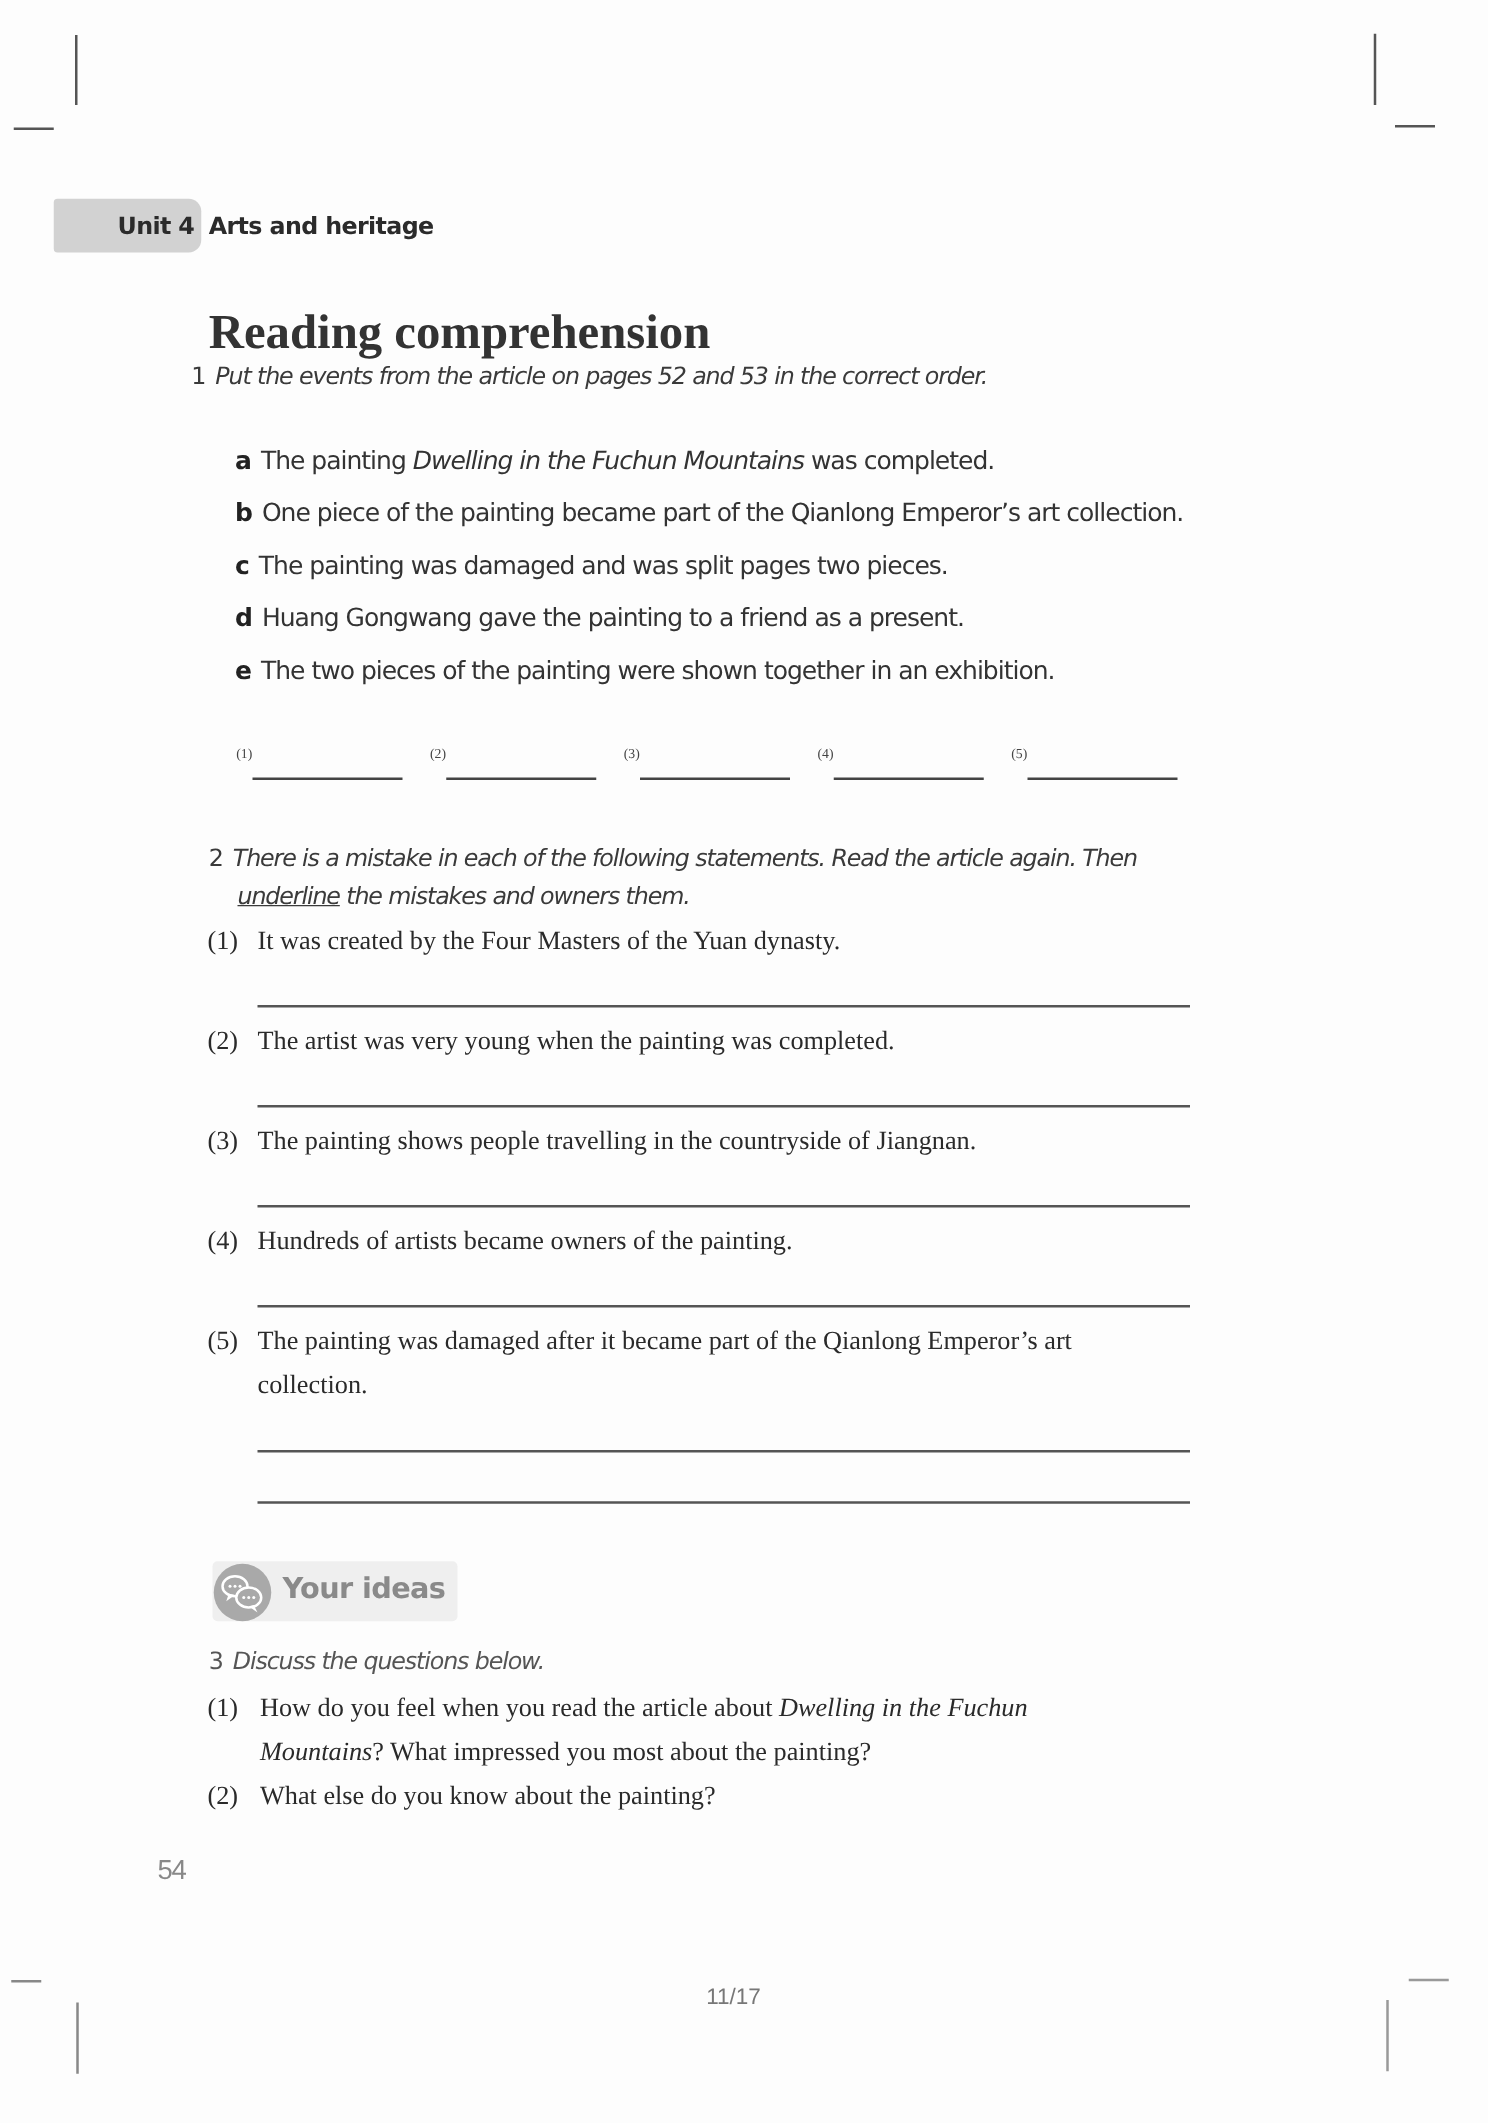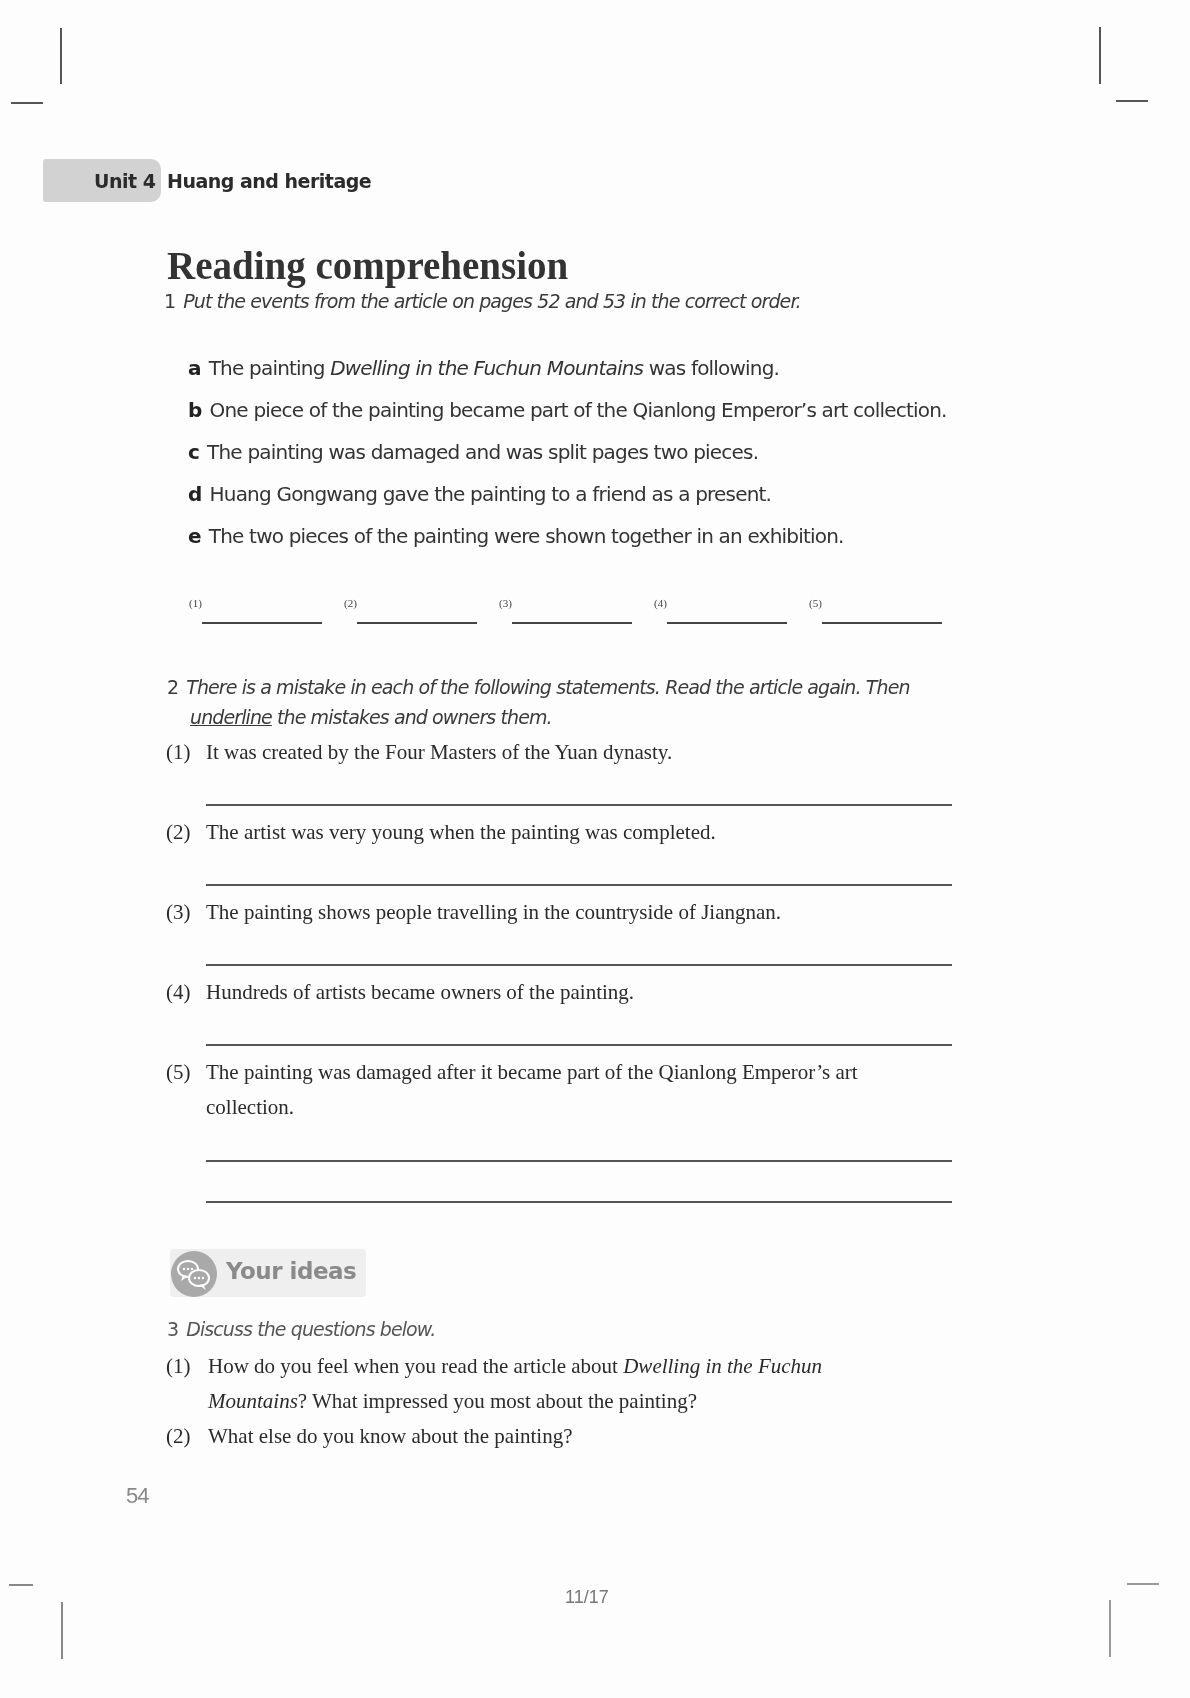--- a/index.html
+++ b/index.html
@@ -76,30 +76,30 @@
 <div class="crop" style="left:11px;top:102px;width:32px;height:1.5px;"></div>
 <div class="crop" style="left:1099px;top:27px;width:1.5px;height:57px;"></div>
 <div class="crop" style="left:1116px;top:100px;width:32px;height:1.5px;"></div>
 <div class="crop" style="left:9px;top:1584px;width:24px;height:1.5px;background:#888;"></div>
 <div class="crop" style="left:61px;top:1602px;width:1.5px;height:57px;background:#888;"></div>
 <div class="crop" style="left:1127px;top:1583px;width:32px;height:1.5px;background:#999;"></div>
 <div class="crop" style="left:1109px;top:1600px;width:1.5px;height:57px;background:#999;"></div>
 
 <div class="unit-tab"></div>
 <div class="unit-label">Unit 4</div>
-<div class="unit-title">Huang and heritage</div>
+<div class="unit-title">Arts and heritage</div>
 
 <div class="section-title">Reading comprehension</div>
 
-<div class="instr" style="left:164px;top:290px;">
+<div class="instr" style="left:153px;top:290px;">
   <span class="num">1</span><span>Put the events from the article on pages 52 and 53 in the correct order.</span>
 </div>
 
 <div class="event" style="top:356px;">
-  <span class="letter">a</span><span>The painting </span><i>Dwelling in the Fuchun Mountains</i><span> was following.</span>
+  <span class="letter">a</span><span>The painting </span><i>Dwelling in the Fuchun Mountains</i><span> was completed.</span>
 </div>
 <div class="event" style="top:398px;">
   <span class="letter">b</span><span>One piece of the painting became part of the Qianlong Emperor’s art collection.</span>
 </div>
 <div class="event" style="top:440px;">
   <span class="letter">c</span><span>The painting was damaged and was split pages two pieces.</span>
 </div>
 <div class="event" style="top:482px;">
   <span class="letter">d</span><span>Huang Gongwang gave the painting to a friend as a present.</span>
 </div>

